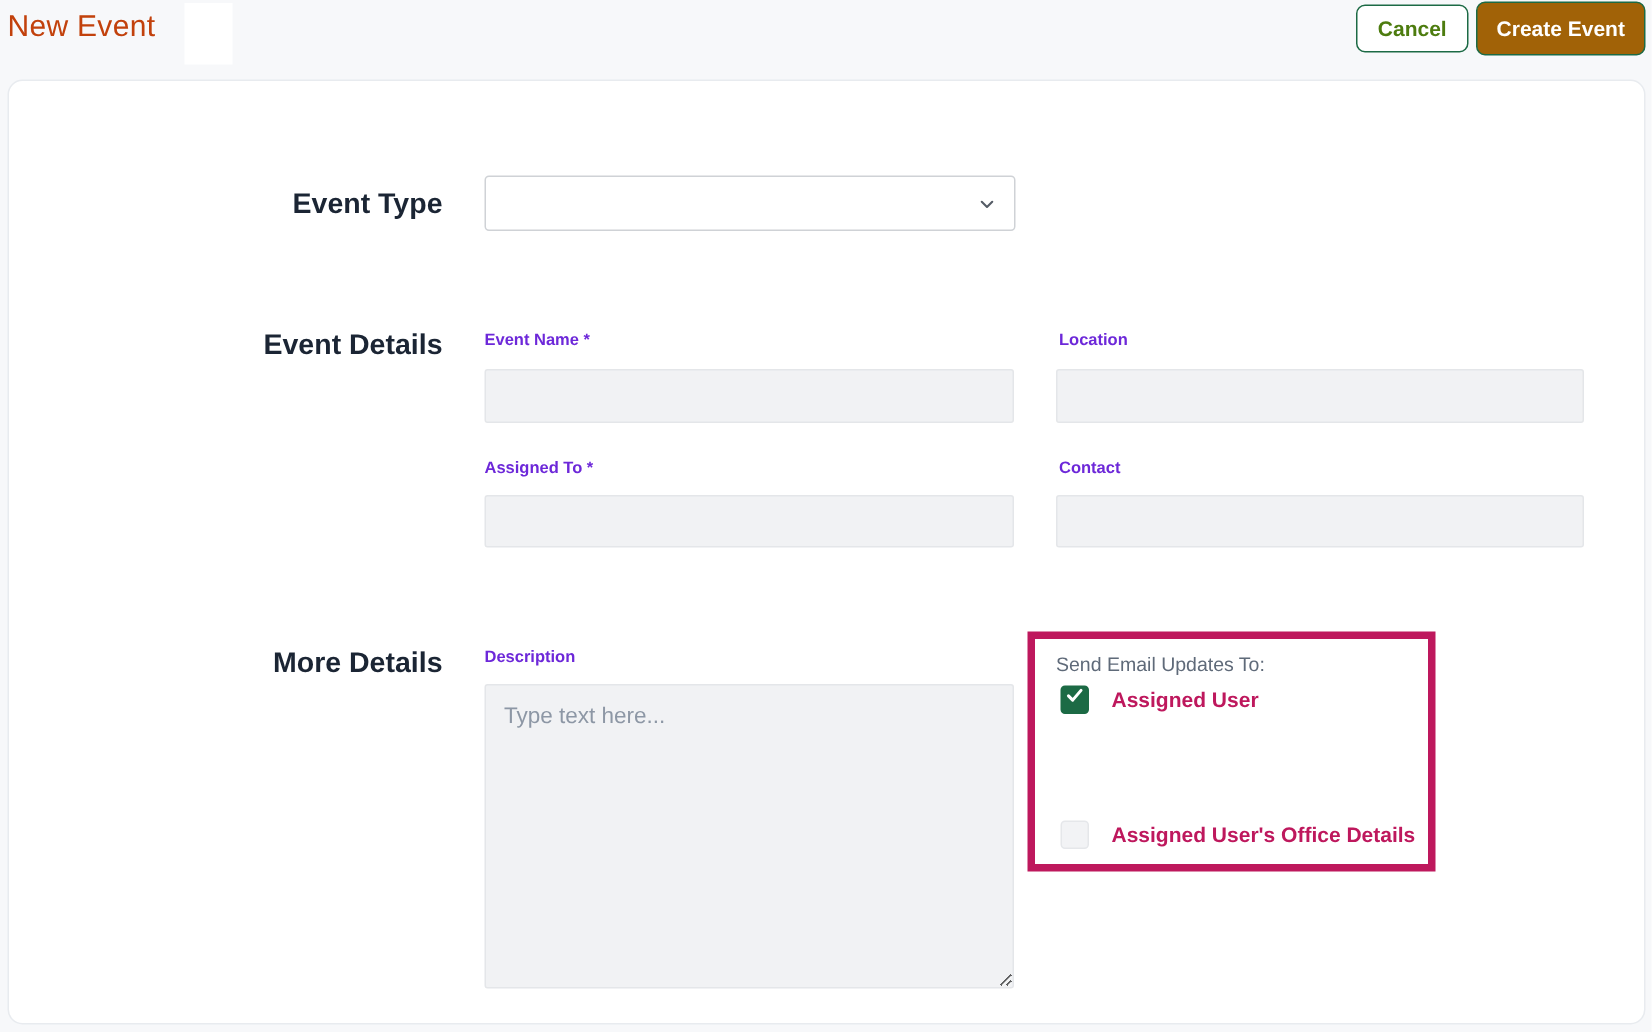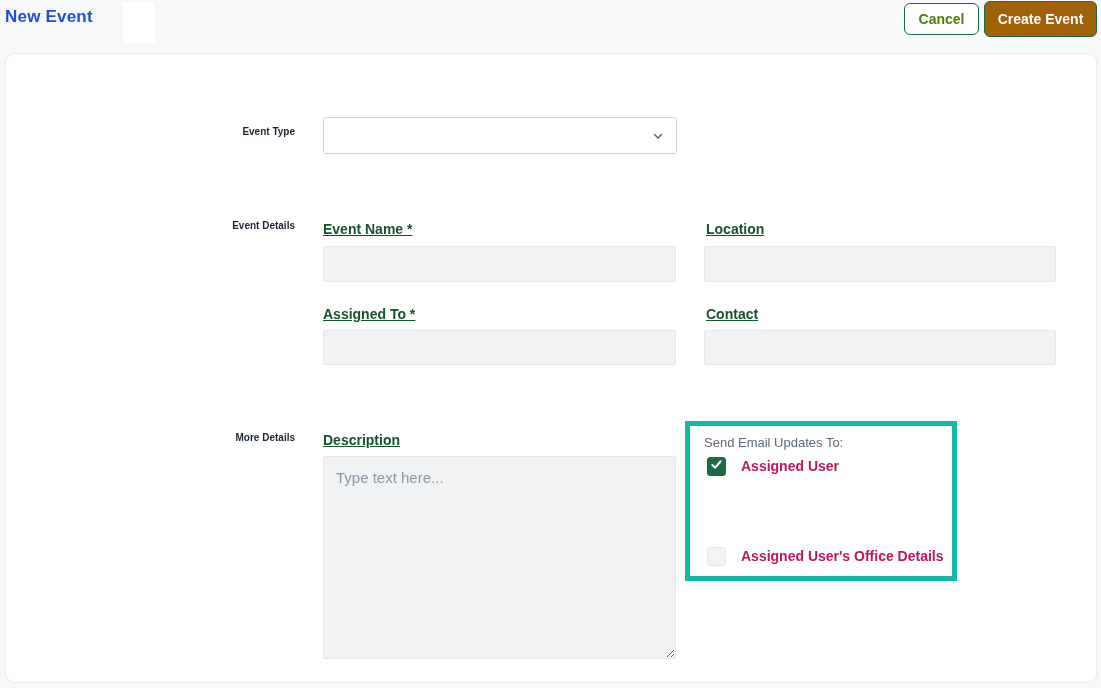--- a/index.html
+++ b/index.html
@@ -8,21 +8,21 @@
     font-family:"Liberation Sans", sans-serif;
     background:#f7f8fa;
     position:relative;
     overflow:hidden;
     color:#1a2433;
   }
   
   .header { position:absolute; left:0; top:0; width:1101px; height:53px; background:#f7f8fa; }
   .page-title {
     position:absolute; left:5px; top:7px;
-    font-size:17px; font-weight:700; color:#1d4ed8; letter-spacing:.2px;
+    font-size:20px; font-weight:400; color:#c2410c; letter-spacing:.2px;
   }
   .title-blank-block {
     position:absolute; left:123px; top:2px; width:32px; height:41px; background:#ffffff;
   }
   .btn {
     position:absolute; display:flex; align-items:center; justify-content:center;
     font-family:"Liberation Sans", sans-serif;
     font-size:14px; font-weight:700; border-radius:6px; cursor:pointer;
   }
   .btn-cancel {
@@ -33,24 +33,24 @@
     left:984px; top:1px; width:113px; height:36px;
     background:#a16207; border:1px solid #1c6a45; color:#ffffff;
   }
   
   .card {
     position:absolute; left:5px; top:53px; width:1092px; height:630px;
     background:#ffffff; border:1px solid #e8ebef; border-radius:10px;
   }
   .section-label {
     position:absolute; left:0; width:289px; text-align:right;
-    font-size:10px; font-weight:700; color:#1b2534;
+    font-size:19px; font-weight:700; color:#1b2534;
   }
   .field-label {
-    position:absolute; font-size:14px; font-weight:700; color:#14532d;text-decoration:underline;
+    position:absolute; font-size:11px; font-weight:700; color:#6d28d9;
   }
   .text-input {
     position:absolute; background:#f1f2f4; border:1px solid #e4e6e9; border-radius:2px;
     font-family:"Liberation Sans", sans-serif; font-size:15px; color:#2f3d50; padding:0 10px;
     outline:none;
   }
   .select-box {
     position:absolute; left:317px; top:63px; width:354px; height:37px;
     background:#ffffff; border:1px solid #cfd2d6; border-radius:3px;
     display:flex; align-items:center; justify-content:flex-end; padding-right:12px;
@@ -59,21 +59,21 @@
   .textarea {
     position:absolute; left:317px; top:402px; width:353px; height:203px;
     background:#f1f2f4; border:1px solid #e4e6e9; border-radius:2px;
     font-family:"Liberation Sans", sans-serif; font-size:15px; color:#2f3d50;
     padding:12px 12px; resize:both; outline:none;
   }
   .textarea::placeholder { color:#8d97a5; opacity:1; }
   
   .email-updates-box {
     position:absolute; left:679px; top:367px; width:272px; height:160px;
-    border:5px solid #14b8a6; background:transparent;
+    border:5px solid #be185d; background:transparent;
   }
   .email-updates-label {
     position:absolute; left:14px; top:9px;
     font-size:13px; font-weight:400; color:#5f6a79;
   }
   .checkbox-row {
     position:absolute; left:17px; right:6px; height:20px;
     display:flex; align-items:center; gap:15px; cursor:pointer;
   }
   .row-1 { top:30px; } .row-2 { top:75px; } .row-3 { top:120px; }

